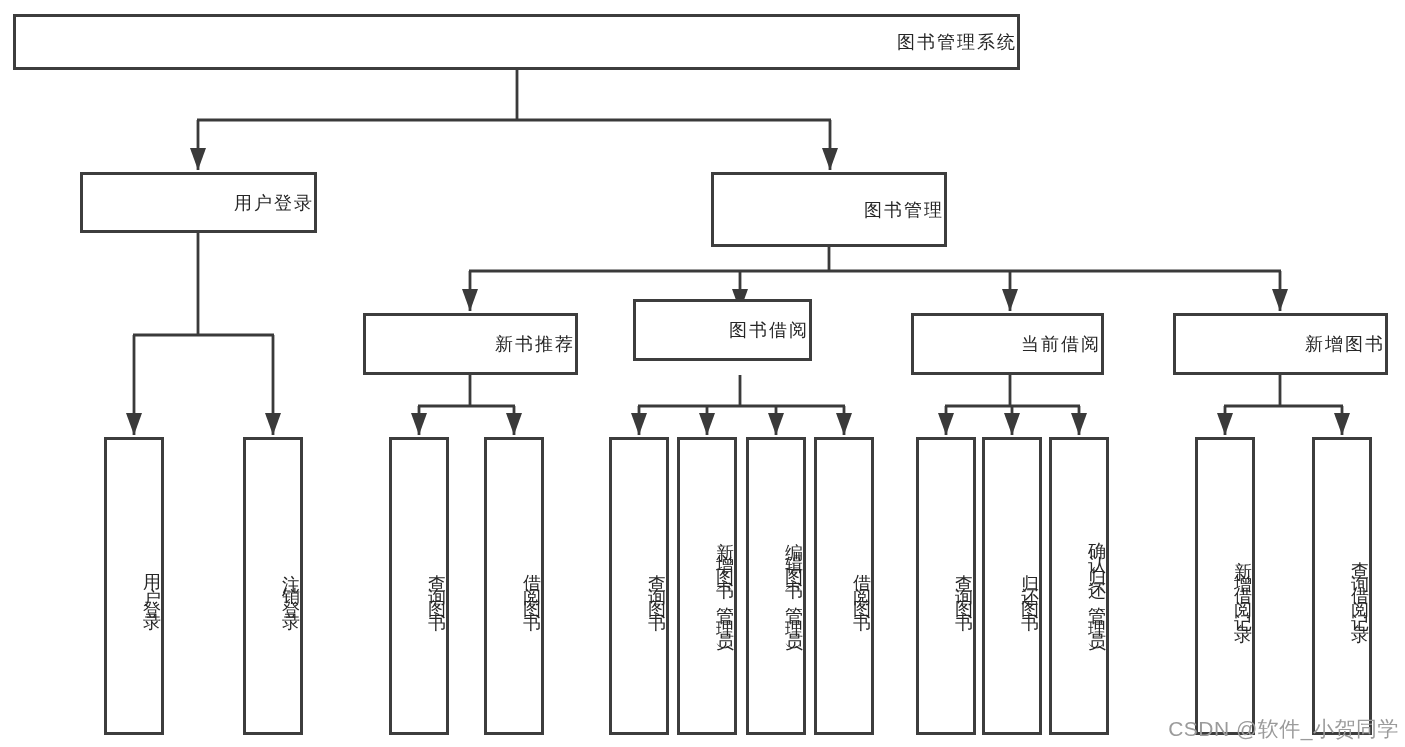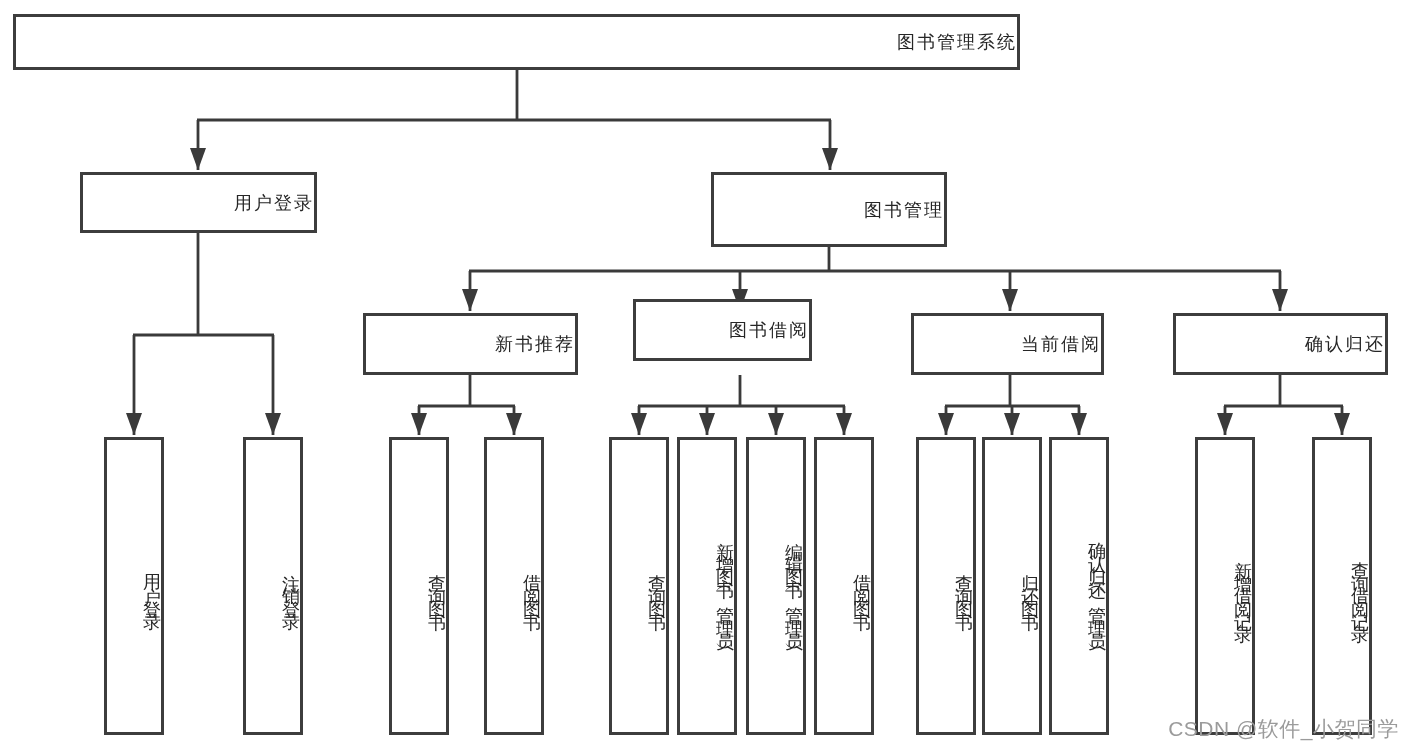--- a/index.html
+++ b/index.html
@@ -121,21 +121,21 @@
   <div class="node hnode" style="left:363px; top:313px; width:215px; height:62px;">
     <span class="htext">新书推荐</span>
   </div>
   <div class="node hnode" style="left:633px; top:299px; width:179px; height:62px;">
     <span class="htext">图书借阅</span>
   </div>
   <div class="node hnode" style="left:903px; top:313px; width:193px; height:62px;margin-left:8px;">
     <span class="htext">当前借阅</span>
   </div>
   <div class="node hnode" style="left:1173px; top:313px; width:215px; height:62px;">
-    <span class="htext">确认归还</span>
+    <span class="htext">新增图书</span>
   </div>
 
   <div class="node vnode" style="left:104px; top:437px; width:60px; height:298px;">
     <span class="vtext">用户登录</span>
   </div>
   <div class="node vnode" style="left:243px; top:437px; width:60px; height:298px;">
     <span class="vtext">注销登录</span>
   </div>
 
   <div class="node vnode" style="left:389px; top:437px; width:60px; height:298px;">

